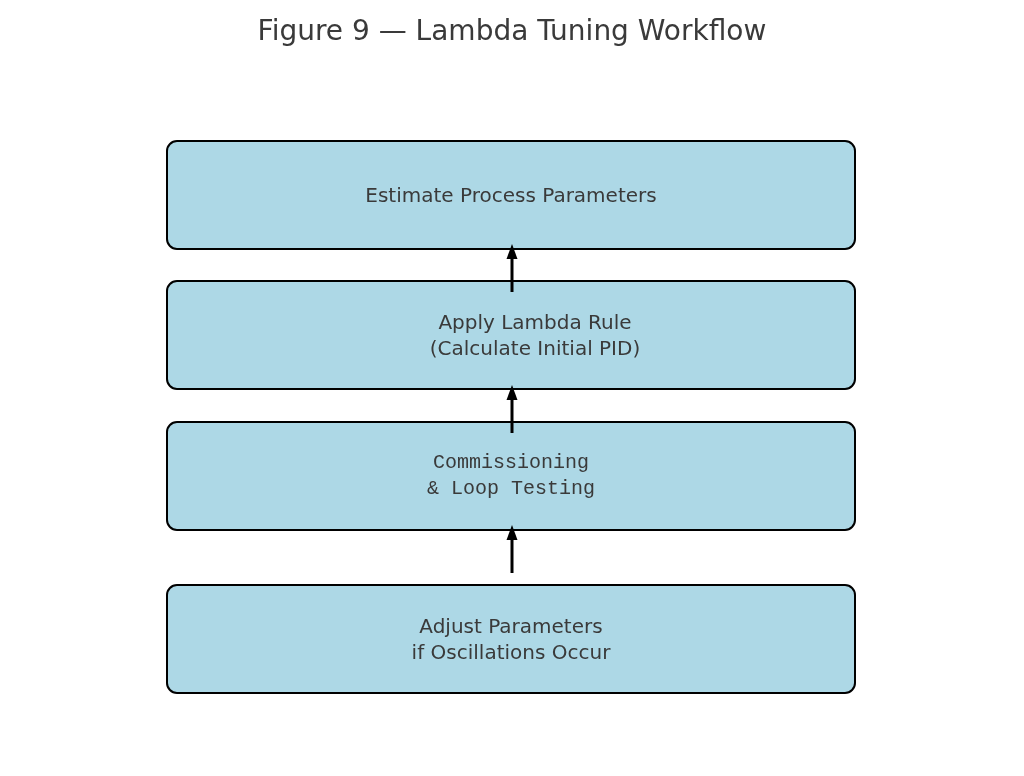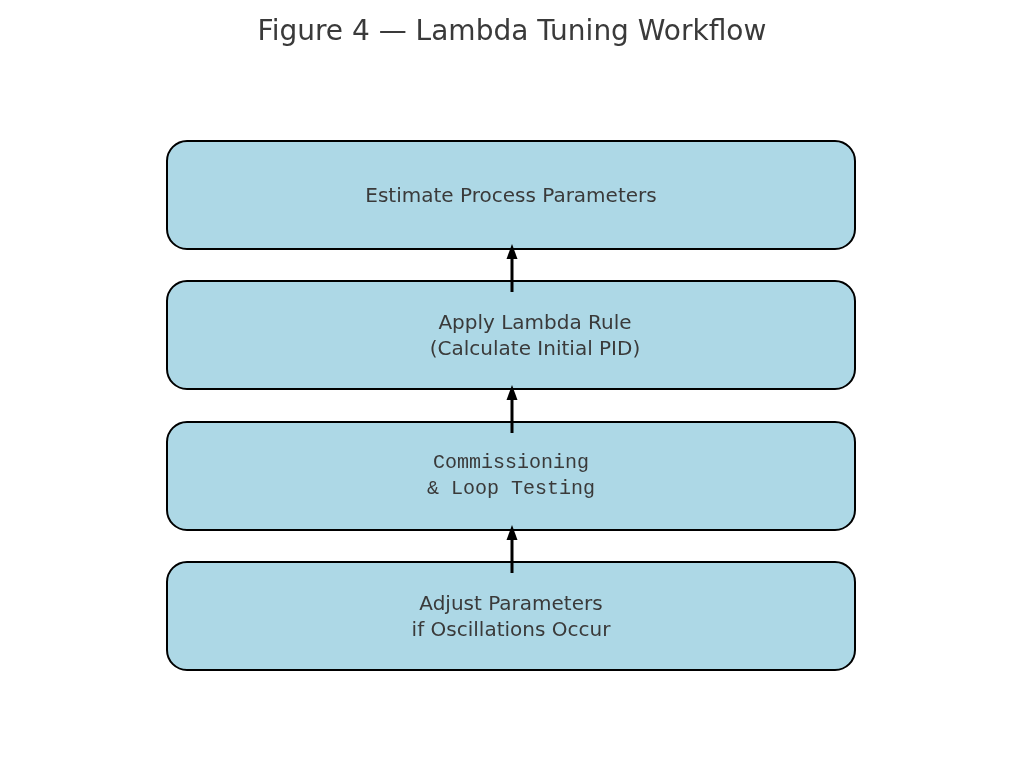--- a/index.html
+++ b/index.html
@@ -26,29 +26,29 @@
     color: var(--text, #3a3a3a);
   }
   .node {
     position: absolute;
     left: 166px;
     width: 690px;
     height: 110px;
     box-sizing: border-box;
     background: var(--node-fill, #add8e6);
     border: 2px solid var(--node-border, #000000);
-    border-radius: 21px;
+    border-radius: 11px;
     display: flex;
     align-items: center;
     justify-content: center;
   }
   .node-0 { top: 140px; }
   .node-1 { top: 280px; padding-left: 48px; }
   .node-2 { top: 421px; font-family: Liberation Mono, monospace; }
-  .node-3 { top: 561px; }
+  .node-3 { top: 584px; }
   .node-label {
     font-size: 20px;
     line-height: 26px;
     color: var(--text, #3a3a3a);
     text-align: center;
     white-space: pre-line;
   }
   .arrows-layer {
     position: absolute;
     left: 0;
@@ -64,21 +64,21 @@
   .arrow-head {
     fill: var(--arrow, #000000);
     stroke: none;
   }
 </style>
 </head>
 <body>
 
 <div class="canvas">
 
-  <div class="figure-title">Figure 4 — Lambda Tuning Workflow</div>
+  <div class="figure-title">Figure 9 — Lambda Tuning Workflow</div>
 
   <div class="node node-0">
     <span class="node-label">Estimate Process Parameters</span>
   </div>
 
   <div class="node node-1">
     <span class="node-label">Apply Lambda Rule
 (Calculate Initial PID)</span>
   </div>
 

